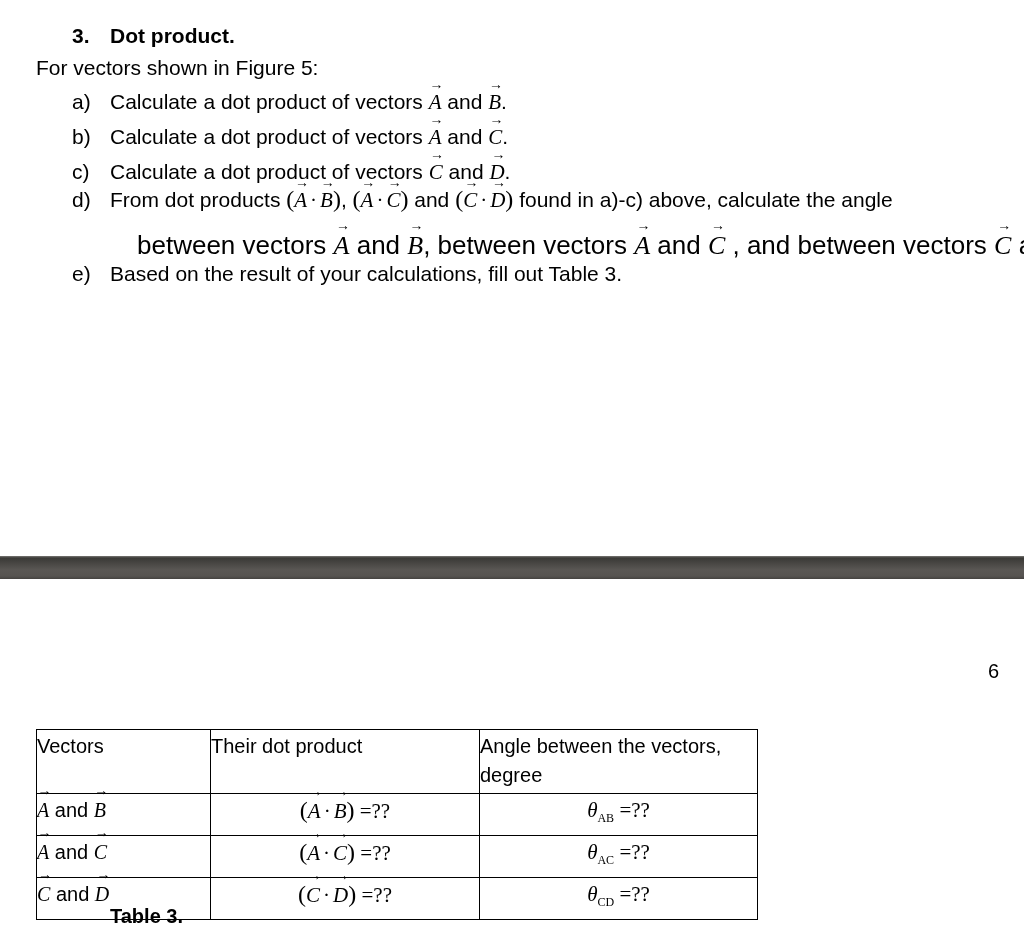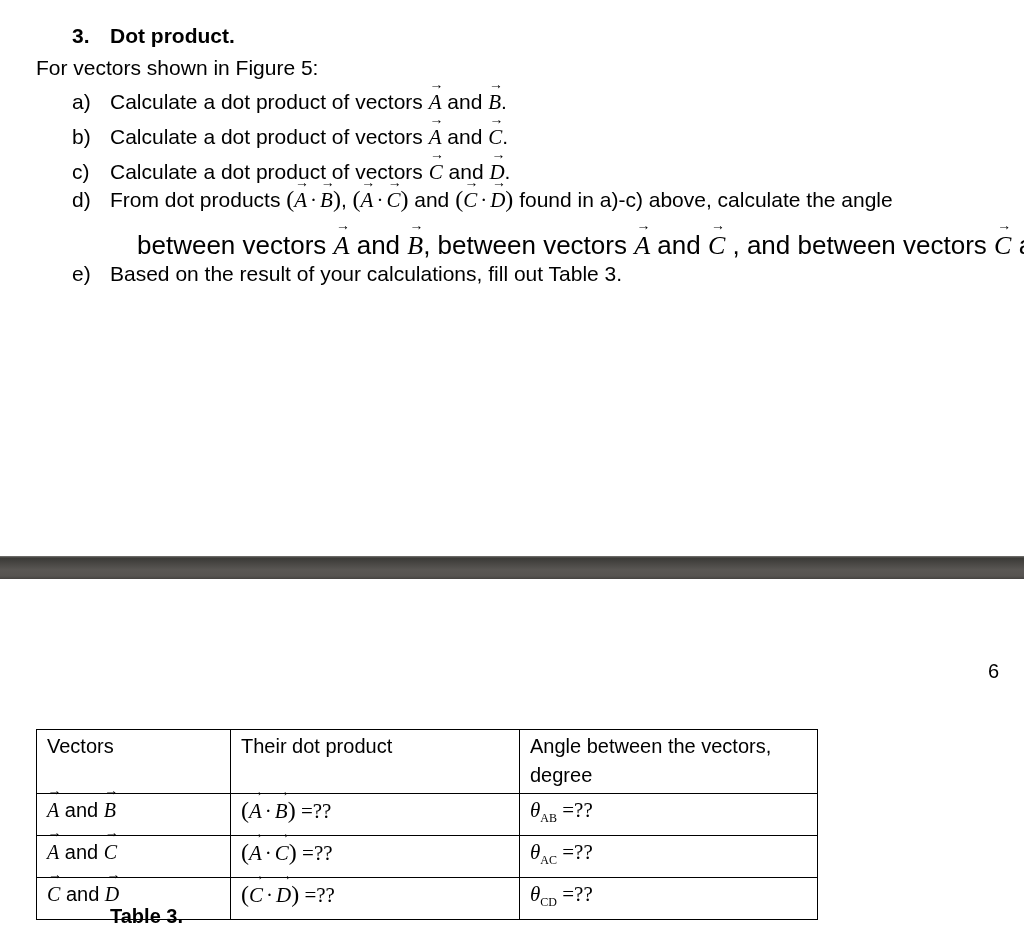--- a/index.html
+++ b/index.html
@@ -26,28 +26,28 @@
     left: 0; top: 556px; width: 1024px; height: 23px;
     background: linear-gradient(to bottom, #7a7875 0px, #3a3936 2px, #4a4845 8px, #5a5754 14px, #575451 20px, #444240 23px);
   }
   .pagenum { left: 988px; top: 660px; font-size: 20px; }
 
   table.t3 {
     position: absolute; left: 36px; top: 729px;
     border-collapse: collapse; font-size: 20px;
   }
   table.t3 td {
-    border: 1.5px solid #000; padding: 2px 10px; vertical-align: top; line-height: 29px;
+    border: 1.5px solid #000; padding: 2px 0; vertical-align: top; line-height: 29px;
   }
   .c1 { width: 173px; }
   .c2 { width: 268px; }
   .c3 { width: 277px; margin-top: 27px; }
   .hdr td { height: 59px; }
   .row td { height: 30px; line-height: 30px; }
-  .center { text-align: left; }
+  .center { text-align: center; }
   .math { font-family: "Liberation Serif", serif; font-size: 21px; }
   .mi { font-style: italic; }
   .sub { font-size: 12px; vertical-align: -5px; }
   .caption { left: 110px; top: 905px; font-size: 20px; font-weight: bold; }
 </style>
 </head>
 <body>
 
 <div class="abs heading">
   <span class="num">3.</span><span>Dot product.</span>

